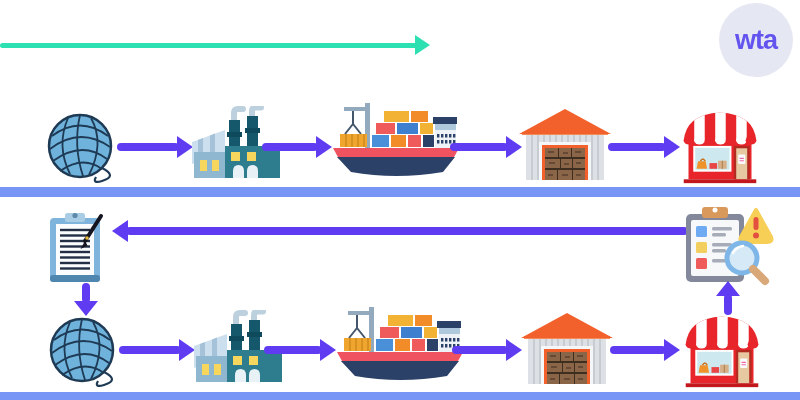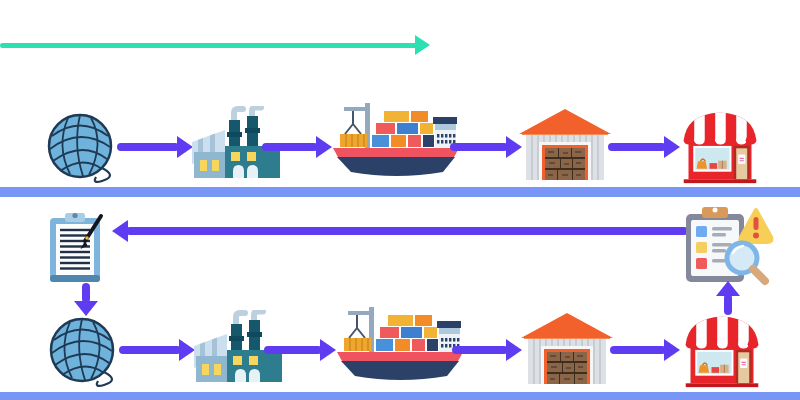--- a/index.html
+++ b/index.html
@@ -36,20 +36,23 @@
 </head>
 <body>
 
 <div id="stage">
 
   <div class="harr teal" style="left:0;top:35;width:430px;height:20px;top:35px;">
     <div class="line"></div>
     <div class="head-r"></div>
   </div>
 
+  <div class="logo" style="left:719px;top:3px;width:74px;height:74px;">
+    <span>wta</span>
+  </div>
 
   <div class="abs icon" style="left:46px;top:110px;width:72px;height:74px;">
     <svg viewBox="0 0 72 74" aria-hidden="true">
       <circle cx="34" cy="36" r="31" fill="#6FB3DC" stroke="#1E3A54" stroke-width="2.5"></circle>
       <g fill="none" stroke="#1E3A54" stroke-width="1.8">
         <path d="M6,26 Q34,5 62,26"></path>
           <path d="M4,39 Q34,16 64,37"></path>
         <path d="M7,51 Q36,30 61,49"></path>
           <path d="M14,61 Q37,45 56,59"></path>
         <path d="M22,8 Q10,36 24,64"></path>

